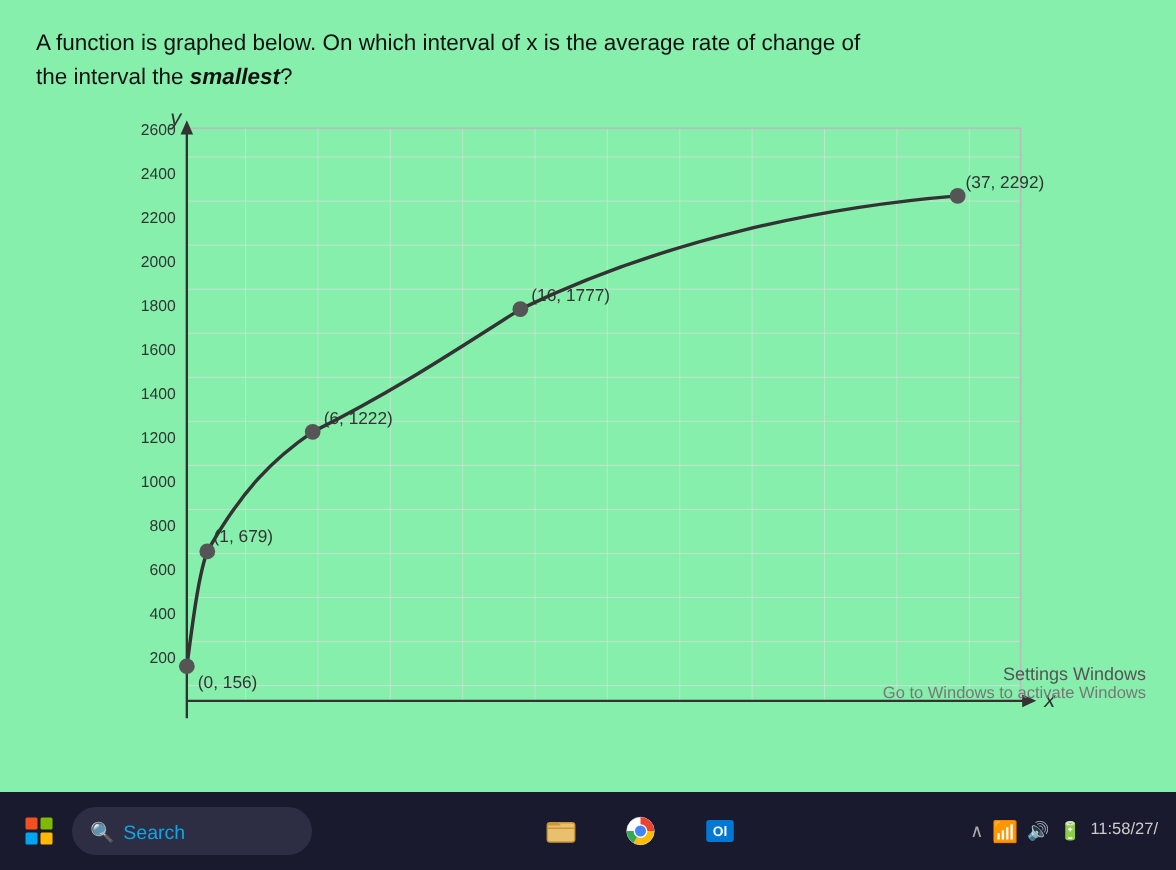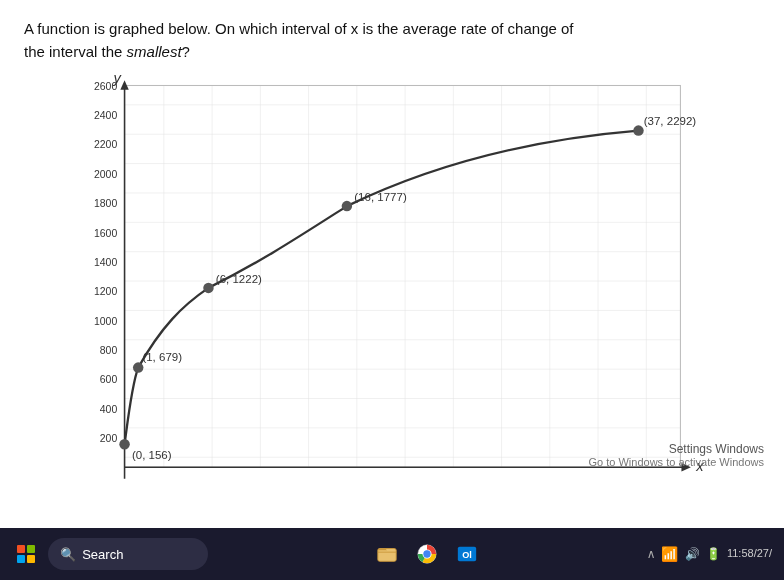--- a/index.html
+++ b/index.html
@@ -7,37 +7,37 @@
       width: 784px;
       height: 580px;
       background: #c8c8c8;
       font-family: 'Segoe UI', Arial, sans-serif;
       overflow: hidden;
       position: relative;
     }
 
     
     .content-area {
-      background: #ffffff;
+      background: #86efac;
       width: 100%;
       height: 528px;
       padding: 18px 24px 10px 24px;
       position: relative;
     }
 
     .question-text {
       font-size: 15px;
       line-height: 1.5;
       color: #111;
       margin-bottom: 12px;
     }
 
     .question-text em {
       font-style: italic;
-      font-weight: normal;
+      font-weight: bold;
     }
 
     
     .graph-container {
       position: relative;
       width: 660px;
       height: 430px;
       margin: 0 auto;
     }
 
@@ -99,30 +99,30 @@
       height: 32px;
       cursor: pointer;
     }
 
     .search-icon-tb {
       color: #aaa;
       font-size: 13px;
     }
 
     .search-label {
-      color: #ffffff;
+      color: #0ea5e9;
       font-size: 13px;
     }
 
     .taskbar-center {
       flex: 1;
       display: flex;
       align-items: flex-end;
       justify-content: center;
-      gap: 4px;
+      gap: 17px;
     }
 
     .taskbar-app {
       width: 36px;
       height: 36px;
       display: flex;
       align-items: center;
       justify-content: center;
       border-radius: 4px;
       cursor: pointer;

